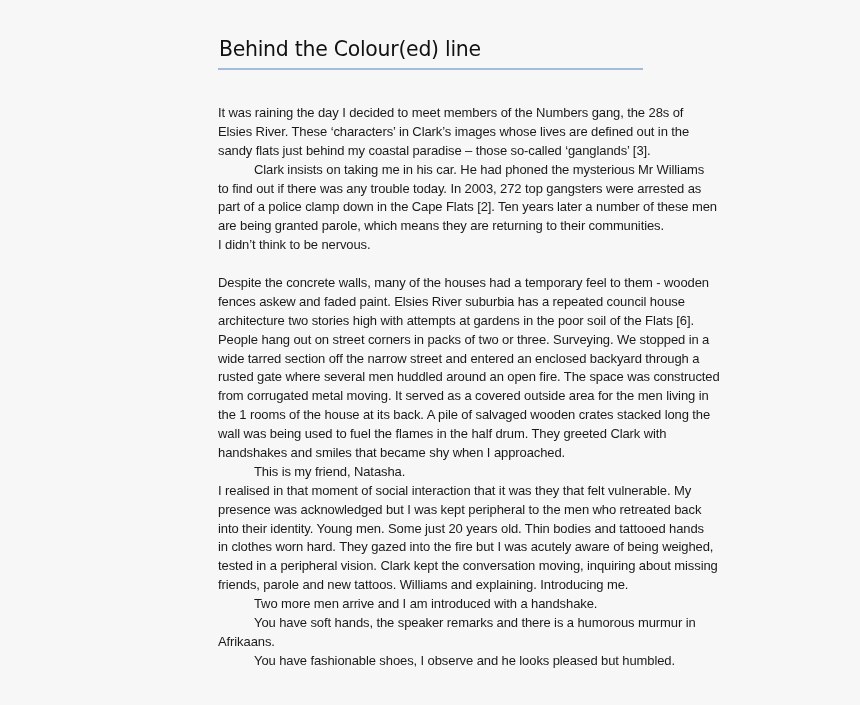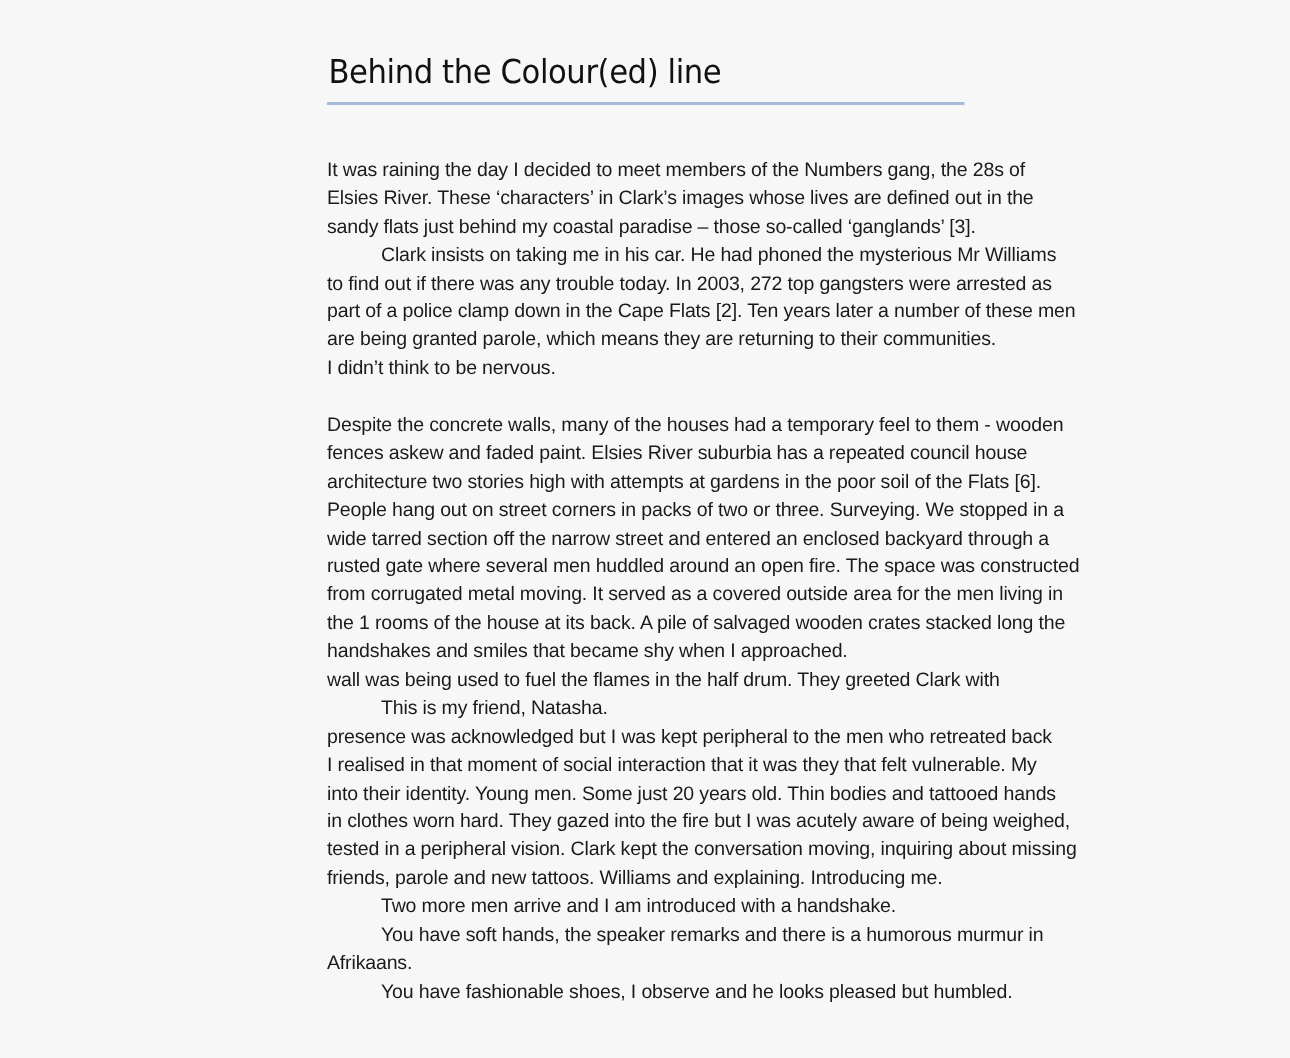--- a/index.html
+++ b/index.html
@@ -91,31 +91,31 @@
 
     <div>
       <div class="line">Despite the concrete walls, many of the houses had a temporary feel to them - wooden</div>
       <div class="line">fences askew and faded paint. Elsies River suburbia has a repeated council house</div>
       <div class="line">architecture two stories high with attempts at gardens in the poor soil of the Flats [6].</div>
       <div class="line">People hang out on street corners in packs of two or three. Surveying. We stopped in a</div>
       <div class="line">wide tarred section off the narrow street and entered an enclosed backyard through a</div>
       <div class="line">rusted gate where several men huddled around an open fire. The space was constructed</div>
       <div class="line">from corrugated metal moving. It served as a covered outside area for the men living in</div>
       <div class="line">the 1 rooms of the house at its back. A pile of salvaged wooden crates stacked long the</div>
+      <div class="line">wall was being used to fuel the flames in the half drum. They greeted Clark with</div>
       <div class="line">handshakes and smiles that became shy when I approached.</div>
-      <div class="line">wall was being used to fuel the flames in the half drum. They greeted Clark with</div>
     </div>
 
     <div>
       <div class="line indent">This is my friend, Natasha.</div>
     </div>
 
     <div>
+      <div class="line">I realised in that moment of social interaction that it was they that felt vulnerable. My</div>
       <div class="line">presence was acknowledged but I was kept peripheral to the men who retreated back</div>
-      <div class="line">I realised in that moment of social interaction that it was they that felt vulnerable. My</div>
       <div class="line">into their identity. Young men. Some just 20 years old. Thin bodies and tattooed hands</div>
       <div class="line">in clothes worn hard. They gazed into the fire but I was acutely aware of being weighed,</div>
       <div class="line">tested in a peripheral vision. Clark kept the conversation moving, inquiring about missing</div>
       <div class="line">friends, parole and new tattoos. Williams and explaining. Introducing me.</div>
     </div>
 
     <div>
       <div class="line indent">Two more men arrive and I am introduced with a handshake.</div>
     </div>
 

